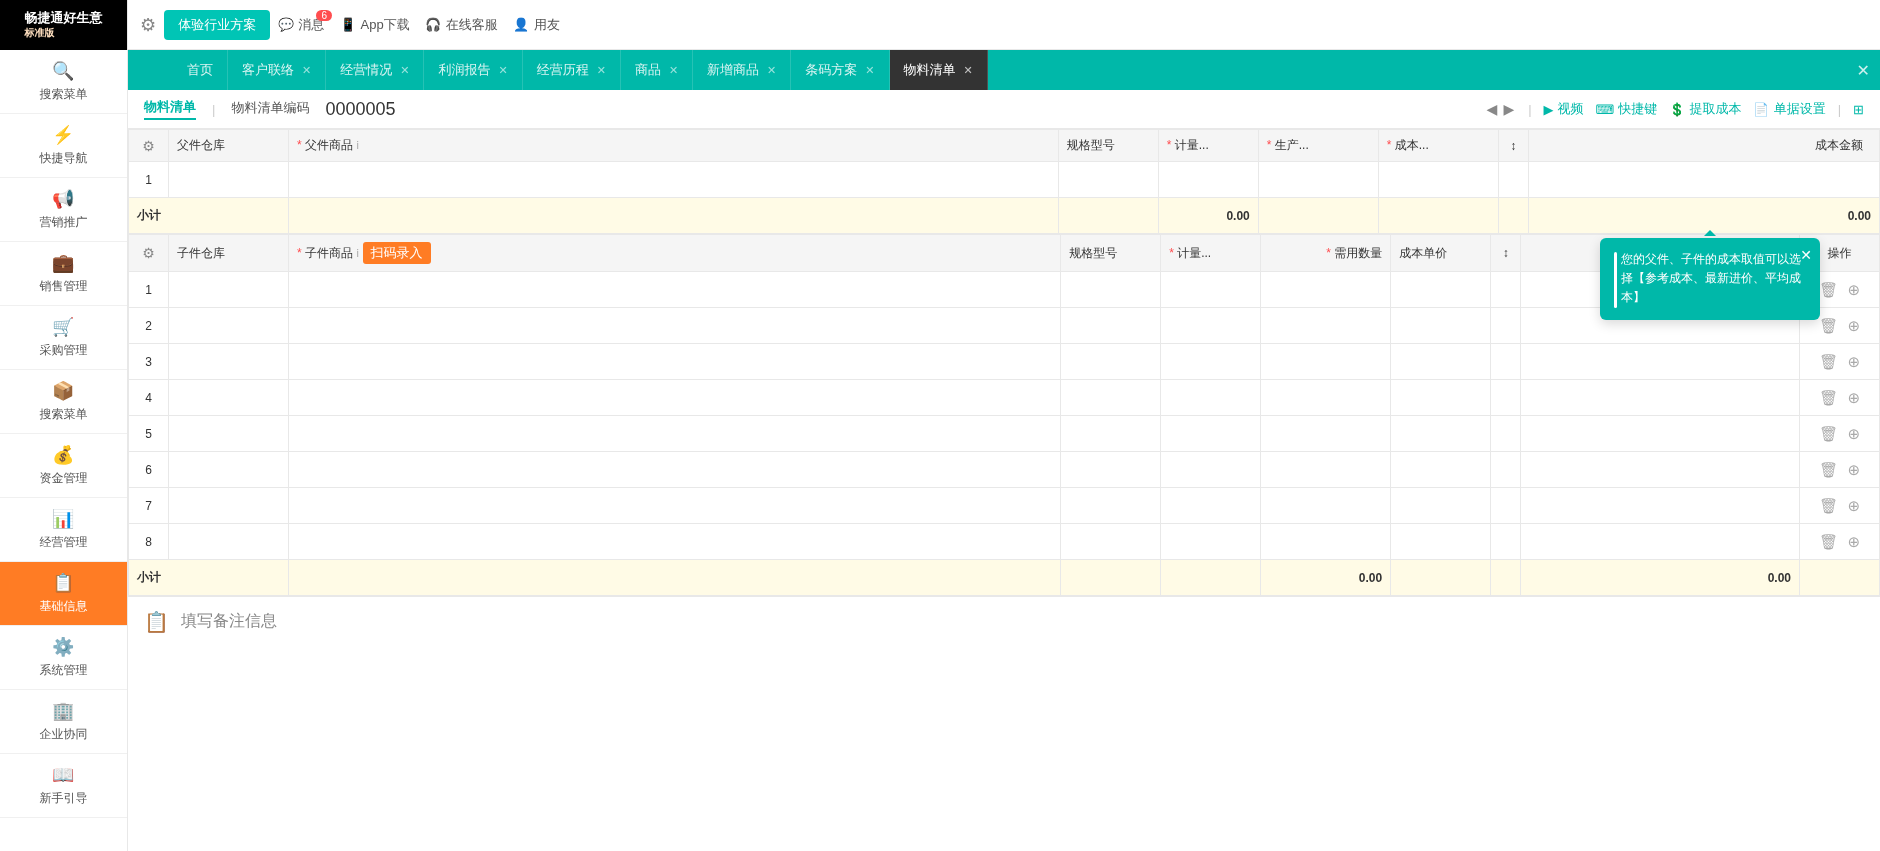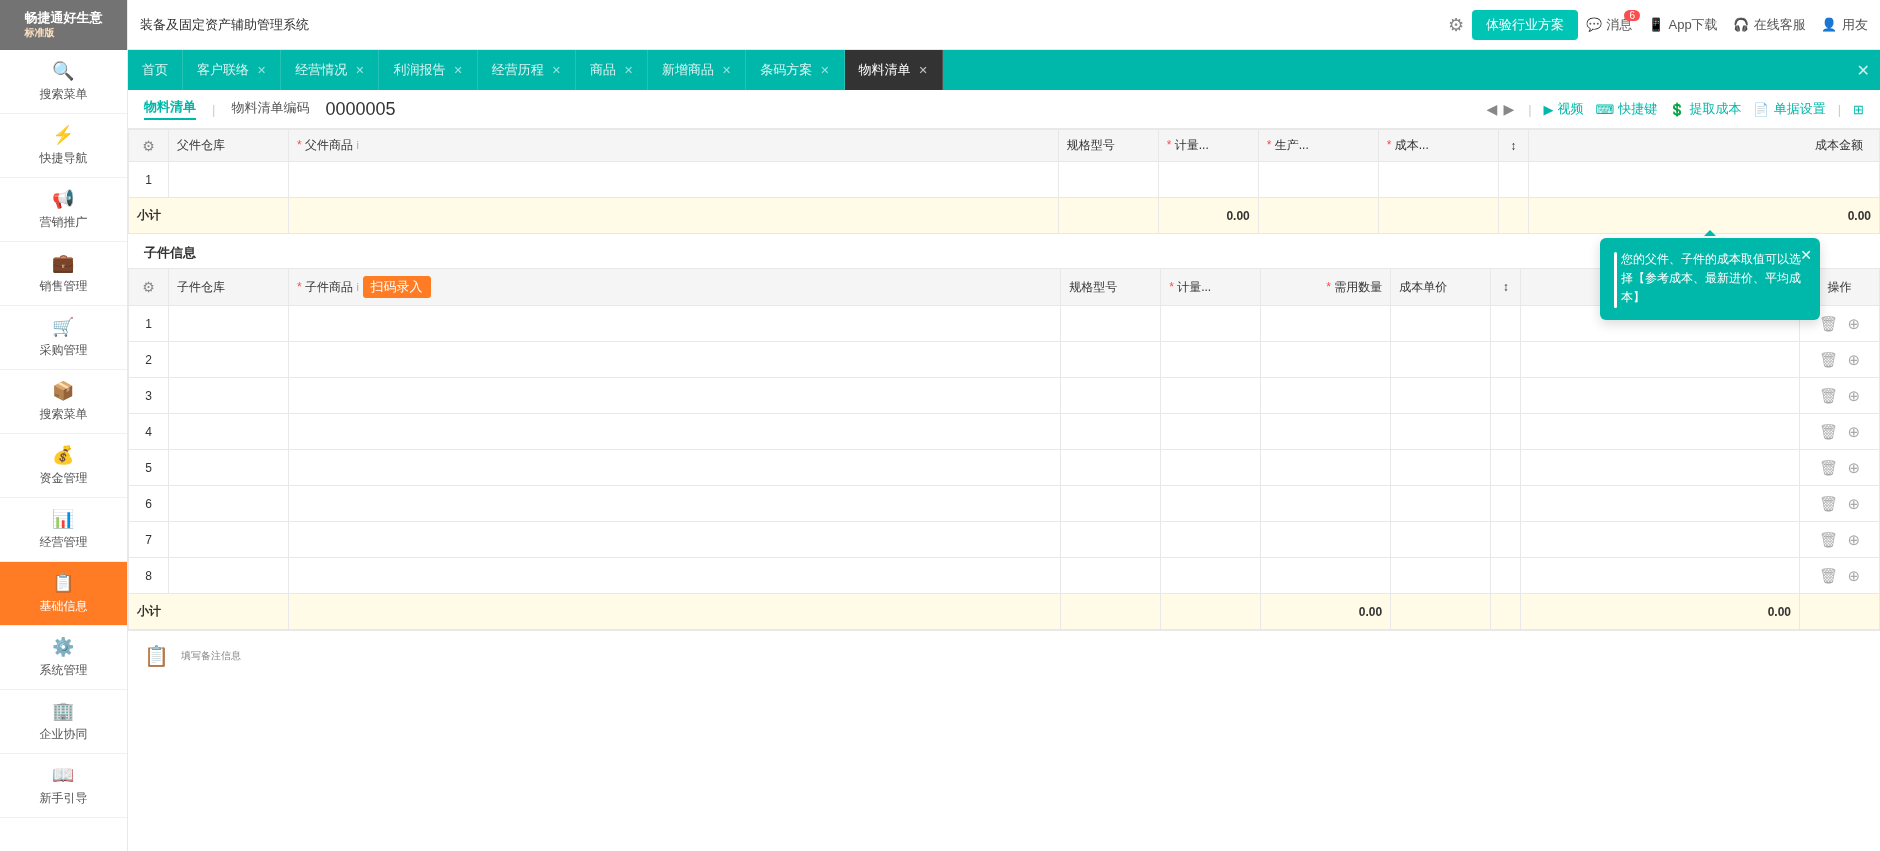--- a/index.html
+++ b/index.html
@@ -8,21 +8,21 @@
     
     .sidebar {
       width: 128px;
       background: #fff;
       display: flex;
       flex-direction: column;
       border-right: 1px solid #e8e8e8;
       flex-shrink: 0;
     }
     .sidebar-logo {
-      background: #737373;
+      background: #000000;
       height: 50px;
       display: flex;
       align-items: center;
       justify-content: center;
       color: #fff;
       font-size: 14px;
       font-weight: bold;
       padding: 0 8px;
       flex-shrink: 0;
     }
@@ -290,21 +290,21 @@
       height: 50px;
       background: #fff;
       border-top: 1px solid #e8e8e8;
       display: flex;
       align-items: center;
       padding: 0 16px;
       gap: 12px;
       flex-shrink: 0;
     }
     .bottom-bar-icon { color: #00b8a9; font-size: 20px; cursor: pointer; }
-    .bottom-bar-text { color: #888; font-size: 10px; font-family: Liberation Mono, monospace; }
+    .bottom-bar-text { color: #888; font-size: 16px; font-family: Liberation Mono, monospace; }
 
     
     .nav-arrows {
       display: flex;
       align-items: center;
       gap: 2px;
     }
     .nav-arrows span {
       color: #888;
       cursor: pointer;
@@ -371,21 +371,20 @@
       <div class="sidebar-item">
         <span class="si-icon">📖</span>
         <span>新手引导</span>
       </div>
     </div>
 </div>
 
 <div class="main">
 
   <div class="topbar">
-    <span class="topbar-title">装备及固定资产辅助管理系统</span>
     <span class="topbar-gear">⚙</span>
     <button class="topbar-btn">体验行业方案</button>
     <div class="topbar-right">
       <div class="tr-item notif-badge">
         <span>💬</span>
         <span>消息</span>
         <span class="badge">6</span>
       </div>
       <div class="tr-item">
         <span>📱</span>
@@ -396,21 +395,21 @@
         <span>在线客服</span>
       </div>
       <div class="tr-item">
         <span>👤</span>
         <span>用友</span>
       </div>
     </div>
   </div>
 
   <div class="nav-tabs">
-    <div id="nav-tabs-container" style="display:flex;align-items:center;height:100%;">
+    <div id="nav-tabs-container" style="display:flex;align-items:center;height:100%;padding-left:45px;">
         <div class="nav-tab">
           <span>首页</span>
         </div>
         <div class="nav-tab">
           <span>客户联络</span>
           <span class="tab-close">✕</span>
         </div>
         <div class="nav-tab">
           <span>经营情况</span>
           <span class="tab-close">✕</span>
@@ -509,21 +508,20 @@
           <td></td>
           <td class="amount-cell">0.00</td>
           <td></td>
           <td></td>
           <td></td>
           <td class="amount-cell">0.00</td>
         </tr>
       </tbody>
     </table>
 
-    <div class="section-title">子件信息</div>
     <table class="data-table">
       <thead>
         <tr>
           <th style="width:36px;text-align:center;"><span class="th-gear">⚙</span></th>
           <th style="width:120px;">子件仓库</th>
           <th style="min-width:180px;"><span class="required-star">*</span> 子件商品 <span style="color:#aaa;font-size:11px;">ℹ</span> <button class="scan-btn">扫码录入</button></th>
           <th style="width:100px;">规格型号</th>
           <th style="width:100px;"><span class="required-star">*</span> 计量...</th>
           <th style="width:130px; text-align:right;"><span class="required-star">*</span> 需用数量</th>
           <th style="width:100px;">成本单价</th>

